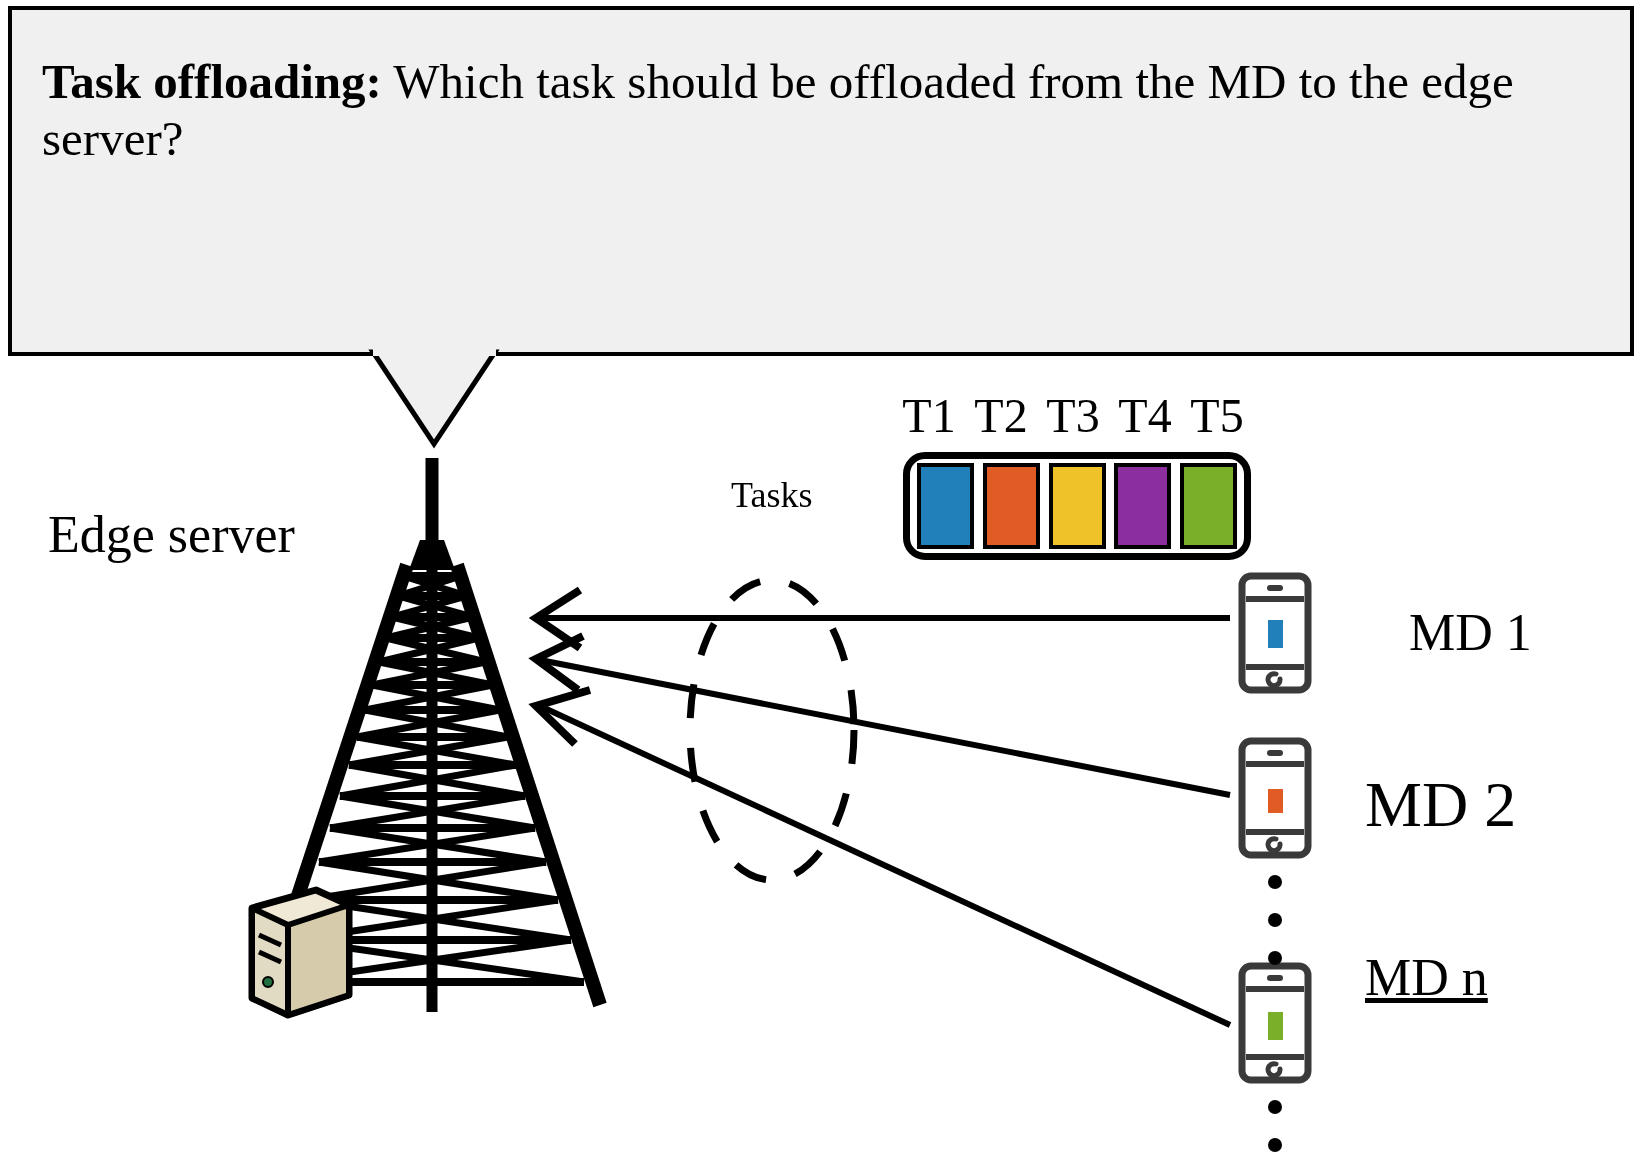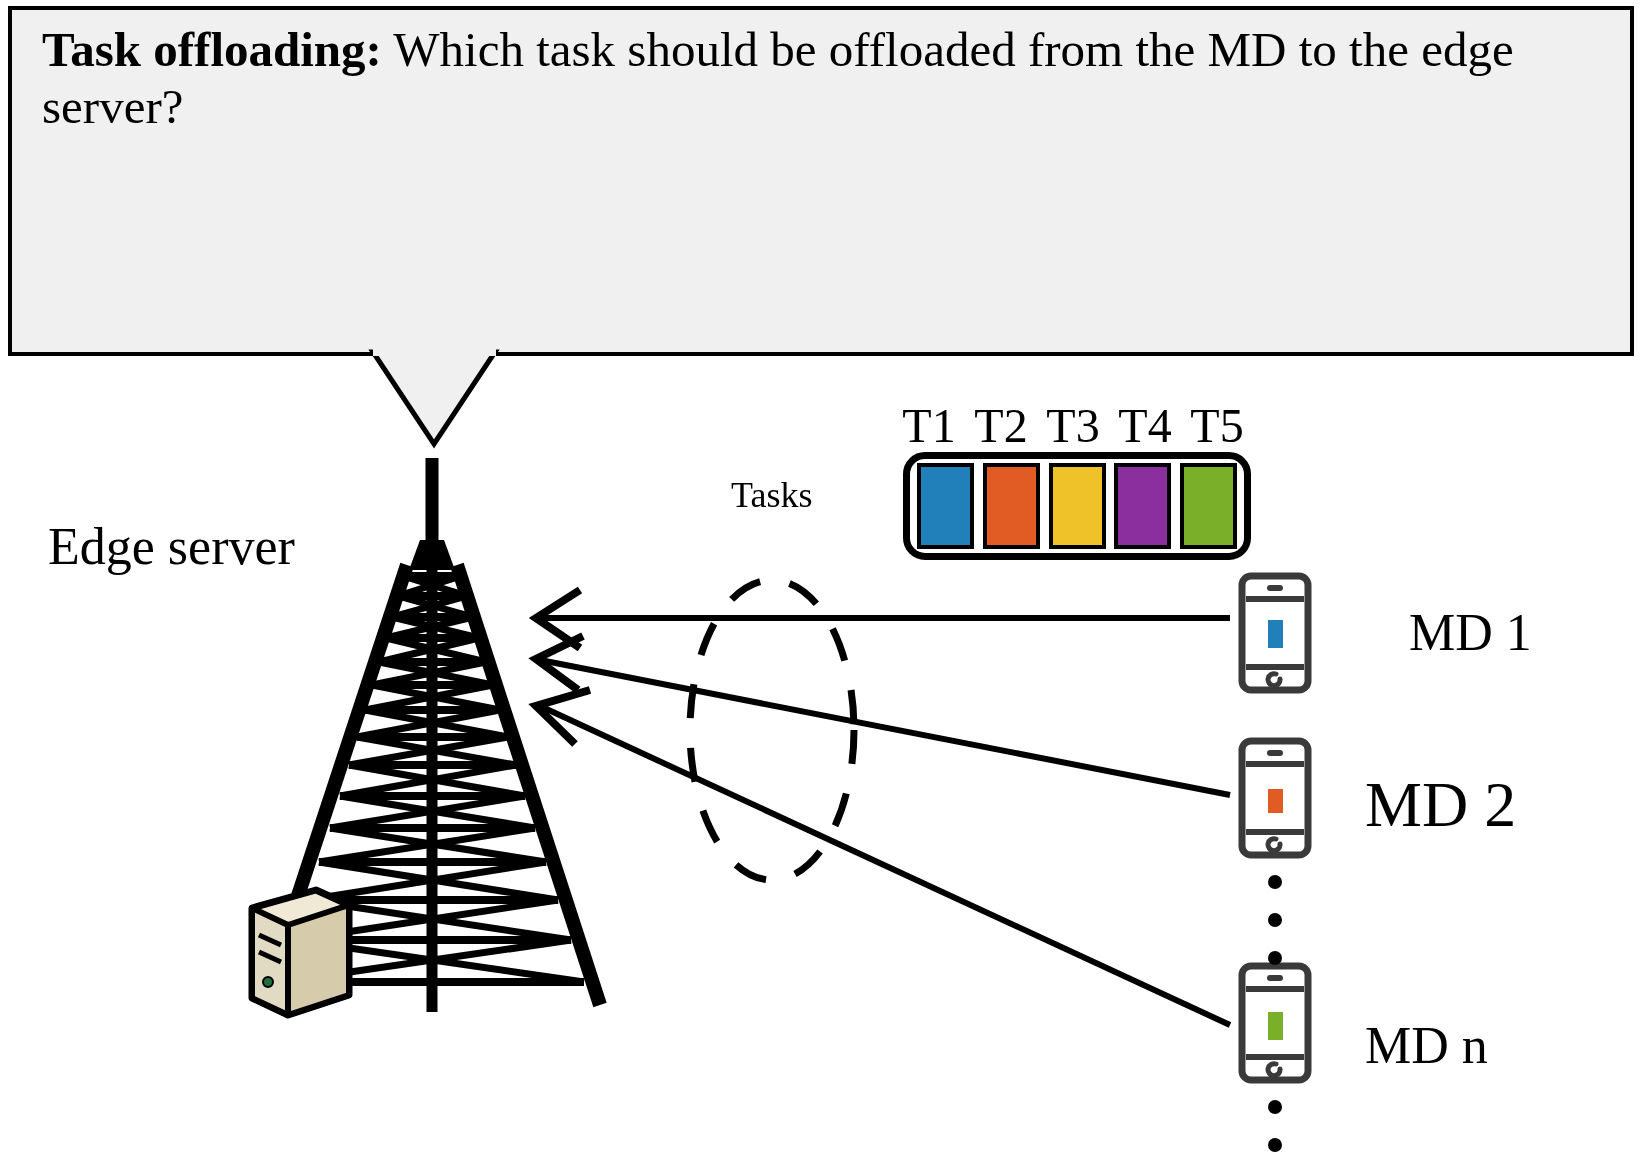--- a/index.html
+++ b/index.html
@@ -4,36 +4,36 @@
 <style>
   html,body{margin:0;padding:0;background:#ffffff;}
   body{width:1650px;height:1175px;overflow:hidden;font-family:"Liberation Serif",serif;}
   #stage{position:relative;width:1650px;height:1175px;background:#fff;}
   svg.layer{position:absolute;left:0;top:0;width:1650px;height:1175px;overflow:visible;}
 
   
   .bubble{
     position:absolute;left:8px;top:6px;width:1626px;height:350px;
     background:#f0f0f0;border:4px solid #000;box-sizing:border-box;
-    padding:12px 30px 0 30px;
+    padding:44px 30px 0 30px;
   }
   .bubble p{margin:0 0 2px 0;font-size:49px;line-height:1.16;color:#000;}
   .bubble b{font-weight:bold;}
 
   
   .lbl{position:absolute;color:#000;white-space:nowrap;}
-  #edge-server-label{left:48px;top:505px;font-size:52px;margin-top:12px;}
+  #edge-server-label{left:48px;top:505px;font-size:52px;}
   #tasks-label{left:731px;top:474px;font-size:36px;}
   #offloading-label{left:675px;top:900px;font-size:52px;}
   #md1-label{left:1365px;top:603px;font-size:52px;margin-left:44px;}
   #md2-label{left:1365px;top:768px;font-size:64px;}
-  #mdn-label{left:1365px;top:1016px;font-size:52px;}
-
-  
-  #task-tags{position:absolute;left:893px;top:398px;width:360px;display:flex;}
+  #mdn-label{left:1365px;top:948px;font-size:52px;text-decoration:underline;}
+
+  
+  #task-tags{position:absolute;left:893px;top:388px;width:360px;display:flex;}
   #task-tags .tag{flex:1;text-align:center;font-size:48px;color:#000;}
 
   
   #task-queue{
     position:absolute;left:903px;top:452px;width:348px;height:108px;
     border:7px solid #000;border-radius:22px;box-sizing:border-box;
     background:#fff;display:flex;align-items:center;
     justify-content:space-between;padding:0 7px;
   }
   #task-queue .cell{

